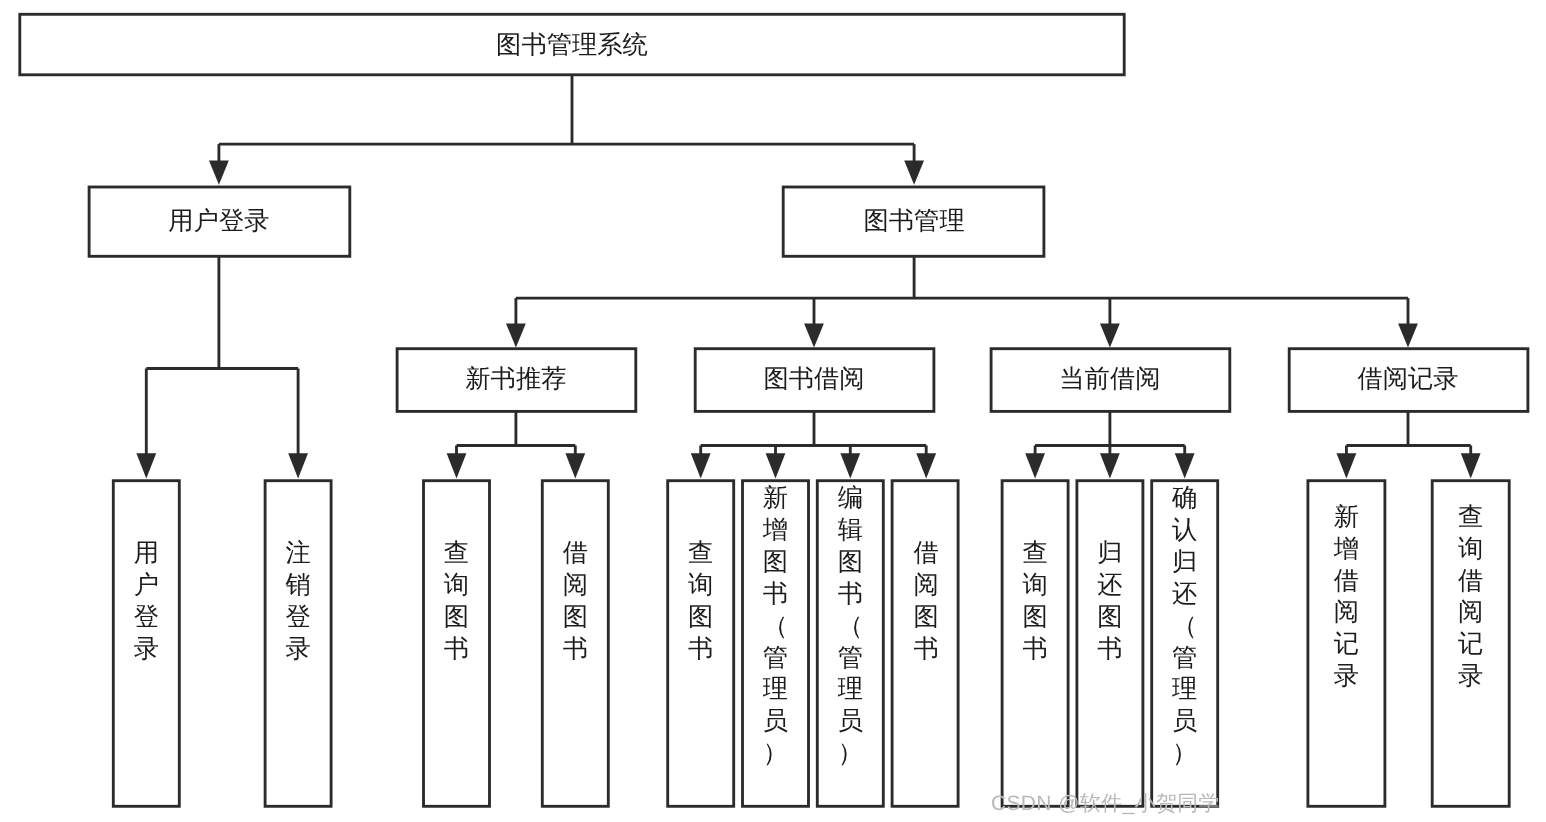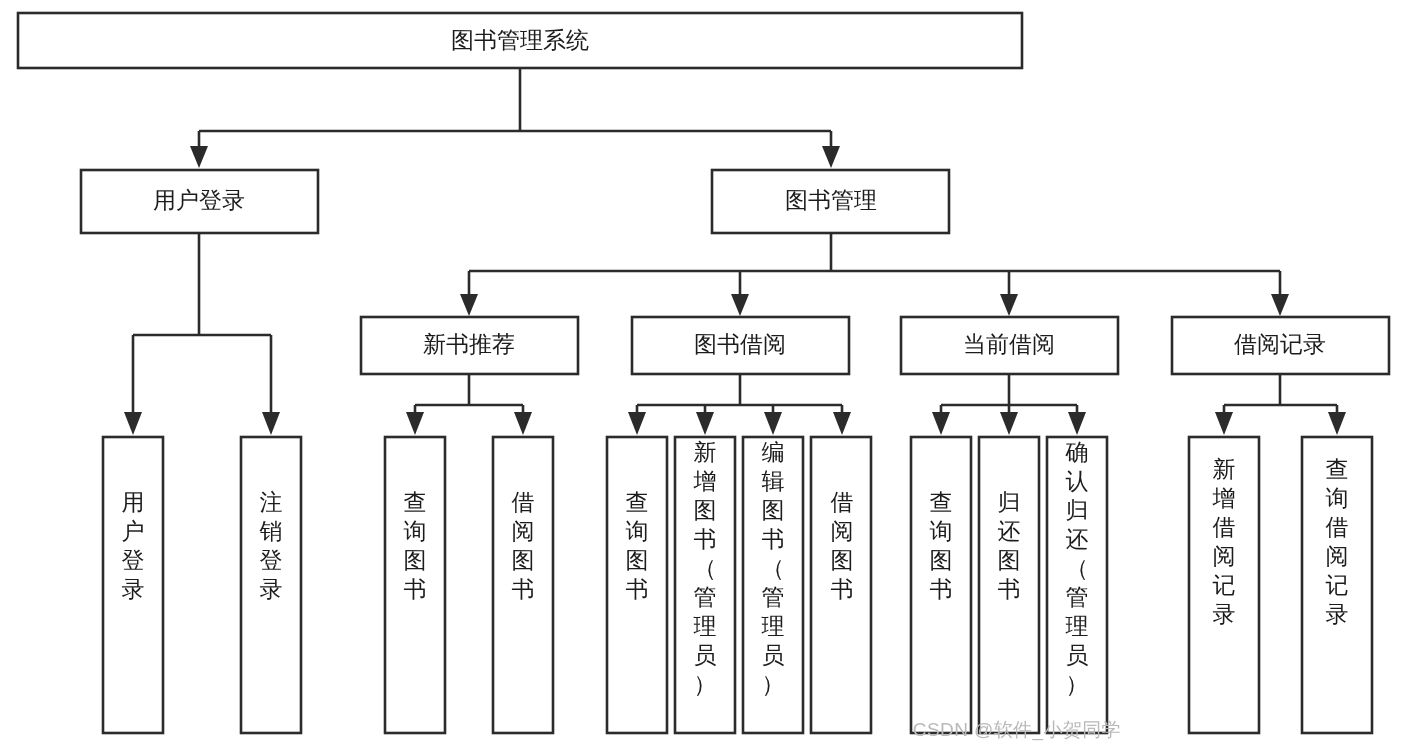--- a/index.html
+++ b/index.html
@@ -49,21 +49,21 @@
     dominant-baseline: middle;
   }
   .node-label-v {
     font-family: "Liberation Sans", "DejaVu Sans", sans-serif;
     font-size: 23px;
     fill: #1c1c1c;
     text-anchor: middle;
   }
   .watermark {
     position: absolute;
-    right: 0;
+    right: 12px;
     bottom: 4px;
     font-family: "Liberation Sans", "DejaVu Sans", sans-serif;
     font-size: 19px;
     color: #b9b9b9;
     white-space: nowrap;
     letter-spacing: 0.4px;
     user-select: none;
     margin-left: 13px;
   }
 </style>

